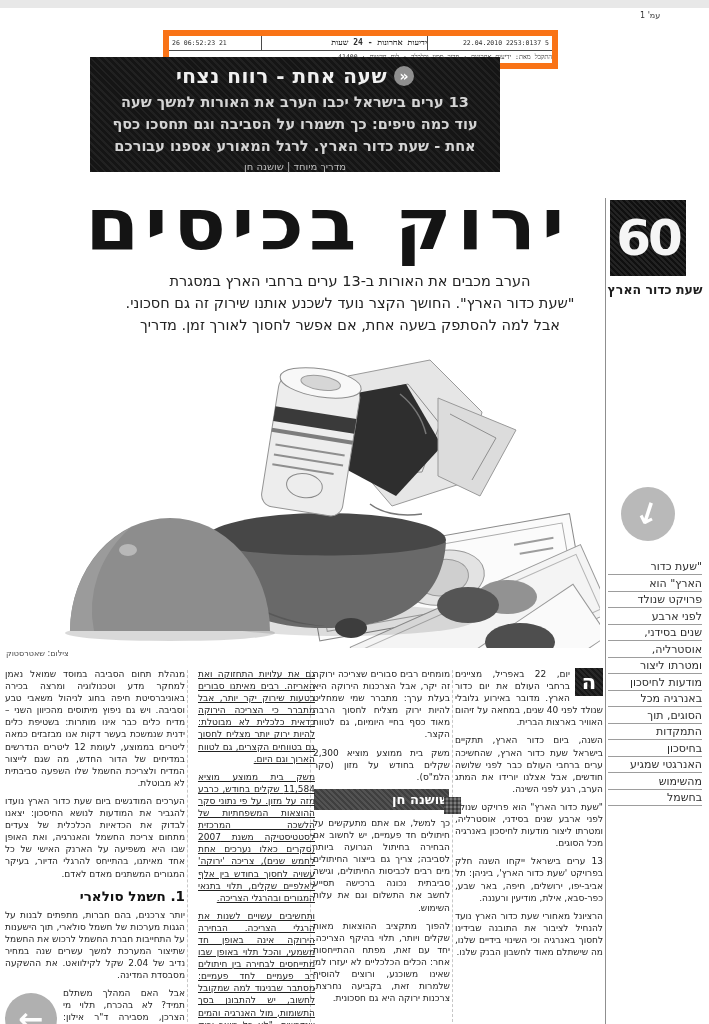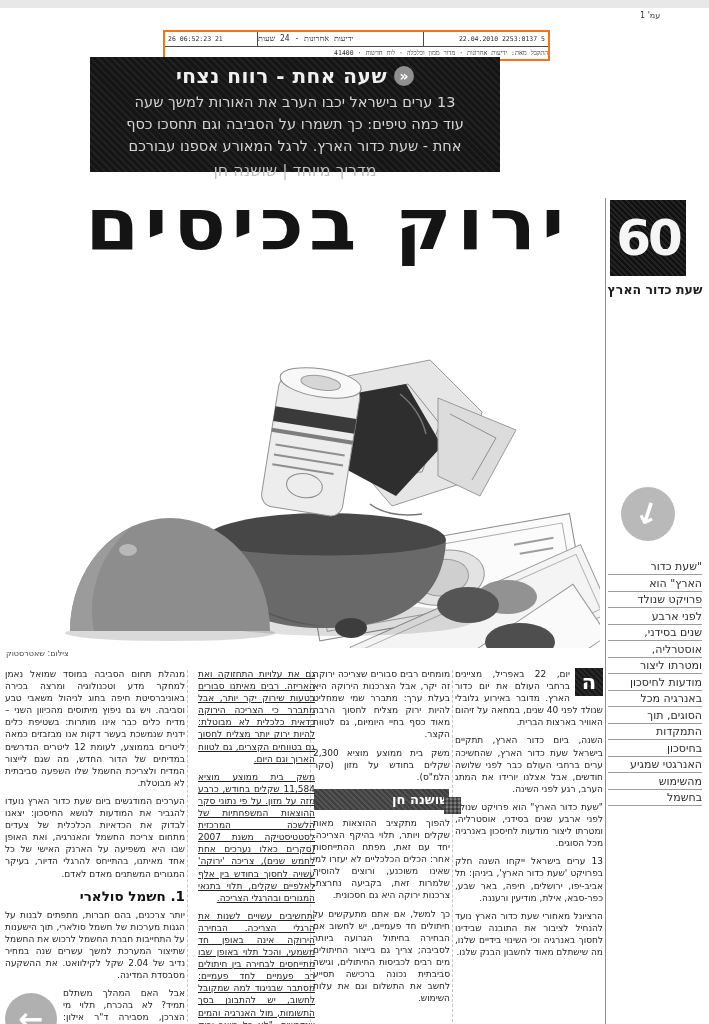--- a/index.html
+++ b/index.html
@@ -2,37 +2,37 @@
 <html lang="he" dir="rtl"><head>
 <meta charset="utf-8">
 <style>
   html,body{margin:0;padding:0;background:#e8e8e8;}
   .page{position:relative;width:709px;height:1024px;background:#ffffff;overflow:hidden;
         font-family:"DejaVu Sans",sans-serif;color:#1b1b1b;margin:8px auto;}
   .abs{position:absolute;}
 
   
   .fax-pagenum{left:640px;top:3px;width:60px;font-size:8px;color:#333;text-align:left;direction:rtl;}
-  .fax-box{left:163px;top:22px;width:383px;border:2px solid #f97316;direction:ltr;font-size:6.5px;color:#2e2e2e;font-family:"DejaVu Sans Mono",monospace;}
+  .fax-box{left:163px;top:22px;width:383px;border:6px solid #f97316;direction:ltr;font-size:6.5px;color:#2e2e2e;font-family:"DejaVu Sans Mono",monospace;}
   .fax-row1{display:flex;height:14px;line-height:14px;border-bottom:1px solid #4a4a4a;white-space:nowrap;overflow:hidden;}
   .fax-c1{width:86px;padding:0 3px;border-right:1px solid #4a4a4a;}
-  .fax-c2{flex:1;text-align:left;font-weight:normal;font-size:8px;border-right:1px solid #4a4a4a;overflow:hidden;}
+  .fax-c2{flex:1;text-align:right;font-weight:bold;font-size:8px;border-right:1px solid #4a4a4a;overflow:hidden;}
   .fax-c3{width:118px;padding:0 3px;text-align:right;}
   .fax-row2{height:12px;line-height:12px;text-align:right;white-space:nowrap;overflow:hidden;}
 
   
   .promo{left:90px;top:49px;width:410px;height:115px;background:#151515;
          background-image:repeating-linear-gradient(45deg,rgba(255,255,255,.05) 0 2px,transparent 2px 5px);
          box-sizing:border-box;padding:7px 12px 6px 12px;text-align:center;}
   .promo-head{display:flex;align-items:center;justify-content:center;gap:7px;margin-bottom:4px;}
   .promo-icon{display:inline-block;width:20px;height:20px;border-radius:50%;background:#8f8f8f;color:#fff;
               font-size:14px;line-height:20px;text-align:center;font-weight:bold;flex:0 0 auto;}
   .promo-title{font-size:20px;font-weight:800;color:#f0f0f0;letter-spacing:.5px;text-align:center;}
-  .promo-line{font-size:14.5px;font-weight:400;color:#d4d4d4;line-height:1.5;}
-  .promo-byline{font-size:16px;color:#bfbfbf;margin-top:4px;}
+  .promo-line{font-size:14.5px;font-weight:700;color:#d4d4d4;line-height:1.5;}
+  .promo-byline{font-size:10px;color:#bfbfbf;margin-top:4px;}
 
   
   .headline{left:55px;top:180px;width:545px;text-align:center;font-size:72px;font-weight:800;
             letter-spacing:5px;color:#141414;line-height:1;transform:scaleX(1.08);transform-origin:center;}
   .subhead{left:95px;top:262px;width:510px;text-align:center;font-size:14.5px;font-weight:500;
            color:#222;line-height:22px;}
 
   
   .hero{left:10px;top:346px;}
   .caption{left:6px;top:641px;font-size:8px;color:#4a4a4a;direction:rtl;text-align:left;width:80px;}
@@ -93,20 +93,25 @@
       <span class="promo-icon">«</span>
       <span class="promo-title">שעה אחת - רווח נצחי</span>
     </div>
     <div class="promo-line">13 ערים בישראל יכבו הערב את האורות למשך שעה</div>
     <div class="promo-line">עוד כמה טיפים: כך תשמרו על הסביבה וגם תחסכו כסף</div>
     <div class="promo-line">אחת - שעת כדור הארץ. לרגל המאורע אספנו עבורכם</div>
     <div class="promo-byline">מדריך מיוחד | שושנה חן</div>
   </div>
 
   <div class="abs headline">ירוק בכיסים</div>
+  <div class="abs subhead">
+    <div>הערב מכבים את האורות ב-13 ערים ברחבי הארץ במסגרת</div>
+    <div>"שעת כדור הארץ". החושך הקצר נועד לשכנע אותנו שירוק זה גם חסכוני.</div>
+    <div>אבל למה להסתפק בשעה אחת, אם אפשר לחסוך לאורך זמן. מדריך</div>
+  </div>
 
   <svg class="abs hero" width="590" height="294" viewBox="0 0 590 294">
 
     <g transform="rotate(-10 430 220)">
       <rect x="300" y="183" width="268" height="82" fill="#fbfbfb" stroke="#8a8a8a" stroke-width="1"></rect>
       <rect x="309" y="191" width="250" height="66" fill="none" stroke="#ababab" stroke-width="1"></rect>
       <ellipse cx="432" cy="224" rx="42" ry="27" fill="#e3e3e3" stroke="#979797"></ellipse>
       <ellipse cx="432" cy="224" rx="26" ry="18" fill="#cfcfcf" stroke="#9a9a9a"></ellipse>
       <path d="M318,200 h40 M318,210 h32 M508,204 h40 M512,214 h34" stroke="#9d9d9d" stroke-width="2"></path>
     </g>
@@ -162,22 +167,22 @@
     <p>השנה, ביום כדור הארץ, תתקיים בישראל שעת כדור הארץ, שהחשיכה ערים ברחבי העולם כבר לפני שלושה חודשים, אבל אצלנו יורידו את המתג הערב, רגע לפני השינה.</p>
     <p>"שעת כדור הארץ" הוא פרויקט שנולד לפני ארבע שנים בסידני, אוסטרליה, ומטרתו ליצור מודעות לחיסכון באנרגיה מכל הסוגים.</p>
     <p>13 ערים בישראל ייקחו השנה חלק בפרויקט 'שעת כדור הארץ', ביניהן: תל אביב-יפו, ירושלים, חיפה, באר שבע, כפר-סבא, אילת, מודיעין ורעננה.</p>
     <p>הרציונל מאחורי שעת כדור הארץ נועד להנחיל לציבור את התובנה שבידינו לחסוך באנרגיה וכי השינוי בידיים שלנו, מה שישתלם מאוד לחשבון הבנק שלנו.</p>
   </div>
 
   <div class="abs col col2">
     <p>מומחים רבים סבורים שצריכה ירוקה זה יקר, אבל הצרכנות הירוקה היא בעלת ערך: מתברר שמי שמחליט להיות ירוק מצליח לחסוך הרבה מאוד כסף בחיי היומיום, גם לטווח הקצר.</p>
     <p>משק בית ממוצע מוציא 2,300 שקלים בחודש על מזון (סקר הלמ"ס).</p>
     <div class="reporter-box">שושנה חן</div>
+    <p>כך למשל, אם אתם מתעקשים על חיתולים חד פעמיים, יש לחשוב אם הבחירה בחיתול הגרועה ביותר לסביבה; צריך גם בייצור החיתולים מים רבים לכביסות החיתולים, וגישה סביבתית נכונה ברכישה תסייע לחשב את התשלום וגם את עלות השימוש.</p>
     <p>להפוך מתקציב ההוצאות מאות שקלים ויותר, תלוי בהיקף הצריכה. יחד עם זאת, מפתח ההתייחסות אחר: הכלים הכלכליים לא יעזרו למי שאינו משוכנע, ורוצים להוסיף שלמרות זאת, בקביעה נחרצת, צרכנות ירוקה היא גם חסכונית.</p>
-    <p>כך למשל, אם אתם מתעקשים על חיתולים חד פעמיים, יש לחשוב אם הבחירה בחיתול הגרועה ביותר לסביבה; צריך גם בייצור החיתולים מים רבים לכביסות החיתולים, וגישה סביבתית נכונה ברכישה תסייע לחשב את התשלום וגם את עלות השימוש.</p>
   </div>
 
   <div class="abs col col3">
     <p>גם את עלויות התחזוקה ואת האריזה. רבים מאיתנו סבורים בטעות שירוק יקר יותר, אבל מתברר כי הצריכה הירוקה כדאית כלכלית לא מבוטלת: להיות ירוק יותר מצליח לחסוך גם בטווחים הקצרים, גם לטווח הארוך וגם היום.</p>
     <p>משק בית ממוצע מוציא 11,584 שקלים בחודש, כרבע מזה על מזון. על פי נתוני סקר ההוצאות המשפחתיות של הלשכה המרכזית לסטטיסטיקה משנת 2007 (סקרים כאלו נערכים אחת לחמש שנים), צריכה 'ירוקה' עשויה לחסוך בחודש בין אלף לאלפיים שקלים, תלוי בתנאי המגורים ובהרגלי הצריכה.</p>
     <p>ותחשיבים עשויים לשנות את הרגלי הצריכה. הבחירה הירוקה אינה באופן חד משמעי, והכל תלוי באופן שבו מתייחסים לבחירה בין חיתולים רב פעמיים לחד פעמיים: מסתבר שבניגוד למה שמקובל לחשוב, יש להתבונן בסך התשומות, מול האנרגיה והמים שנדרשים. "לא כל מוצר ירוק נוצר שווה: יש לנתח את מחזור החיים של המוצרים, ייצורם והשמדתם", אומרת ד"ר אופירה אילון.</p>
   </div>
 
   <div class="abs col col4">
     <p>מנהלת תחום הסביבה במוסד שמואל נאמן למחקר מדע וטכנולוגיה ומרצה בכירה באוניברסיטת חיפה בחוג לניהול משאבי טבע וסביבה. ויש גם ניפוץ מיתוסים מהכיוון השני – מדיח כלים כבר אינו מותרות: בשטיפת כלים ידנית שנמשכת בעשר דקות אנו מבזבזים כמאה ליטרים בממוצע, לעומת 12 ליטרים הנדרשים במדיחים של הדור החדש, מה שגם לייצור המדיח ולצריכת החשמל שלו השפעה סביבתית לא מבוטלת.</p>

